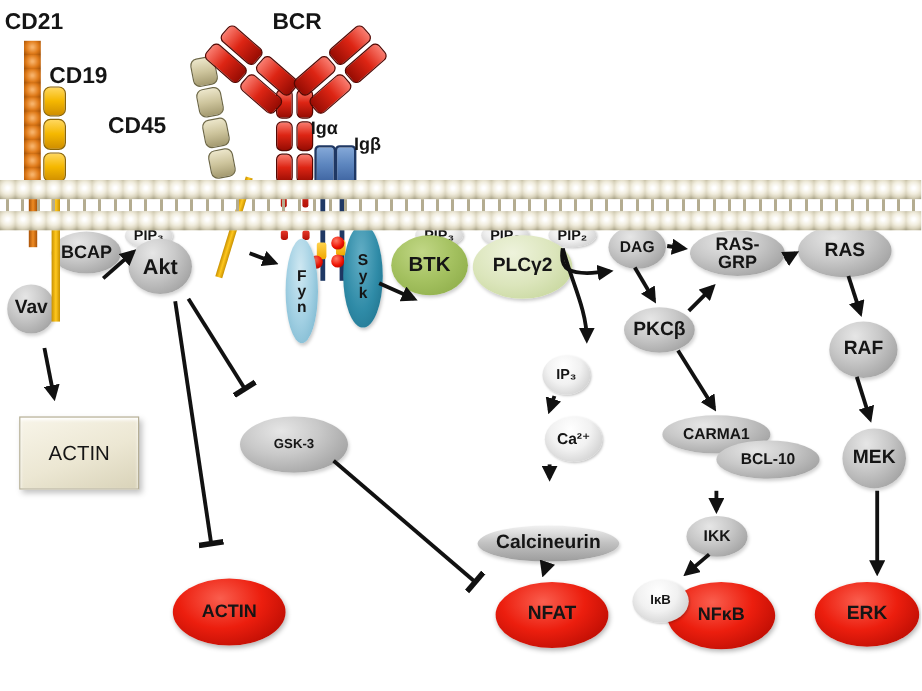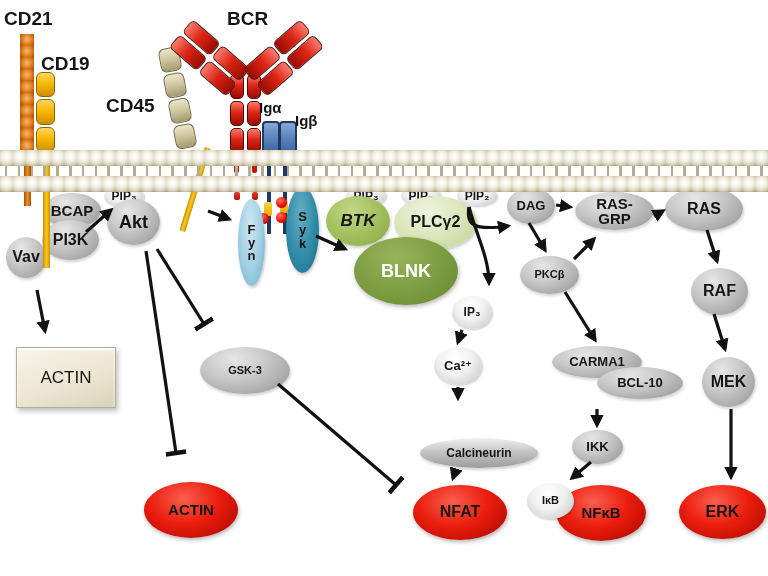--- a/index.html
+++ b/index.html
@@ -15,21 +15,21 @@
         line-height:1.02;}
   .gray {background:radial-gradient(ellipse at 38% 26%,#e6e6e6 0%,#c9c9c9 40%,#ababab 72%,#8e8e8e 100%);
          box-shadow:1px 2px 3px rgba(0,0,0,.18);}
   .shine{background:linear-gradient(180deg,#f1f1f1 0%,#c2c2c2 48%,#9c9c9c 100%);
          box-shadow:1px 2px 3px rgba(0,0,0,.18);}
   .pipw {background:radial-gradient(ellipse at 45% 28%,#ffffff 0%,#f1f1f1 45%,#d3d3d3 78%,#b4b4b4 100%);
          box-shadow:1px 1px 2px rgba(0,0,0,.22);z-index:3;text-align:center;}
   .red  {background:radial-gradient(ellipse at 42% 30%,#fa5e4e 0%,#ec1e0e 45%,#c41005 76%,#940a02 100%);
          box-shadow:1px 2px 4px rgba(0,0,0,.3);}
   .btkg {background:radial-gradient(ellipse at 40% 28%,#c1d786 0%,#a4c160 48%,#87a743 100%);
-         box-shadow:1px 2px 3px rgba(0,0,0,.2);font-style:italic;}
+         box-shadow:1px 2px 3px rgba(0,0,0,.2);}
   .plcg {background:radial-gradient(ellipse at 40% 28%,#eef3dc 0%,#dbe5bb 50%,#bfd191 100%);
          box-shadow:1px 2px 3px rgba(0,0,0,.2);}
   .blnkg{background:radial-gradient(ellipse at 40% 28%,#97b458 0%,#7d9d42 52%,#66862e 100%);
          color:#ffffff;box-shadow:1px 2px 4px rgba(0,0,0,.28);}
   .fyng {background:radial-gradient(ellipse at 45% 30%,#cfe8f2 0%,#a2d0e3 50%,#6fafc9 100%);
          box-shadow:1px 2px 3px rgba(0,0,0,.22);}
   .sykg {background:radial-gradient(ellipse at 45% 30%,#63aec5 0%,#2f8ba7 55%,#1c6c86 100%);
          box-shadow:1px 2px 3px rgba(0,0,0,.22);}
   .vert{white-space:pre-line;}
   .twoline{white-space:pre-line;}
@@ -68,21 +68,21 @@
 
   svg.overlay{position:absolute;left:0;top:0;z-index:7;pointer-events:none;}
 </style>
 </head>
 <body>
 
 <div class="stage">
 
   <div class="lbl" style="left:4px;top:8px;font-size:19px">CD21</div>
   <div class="lbl" style="left:41px;top:53px;font-size:19px">CD19</div>
-  <div class="lbl" style="left:106px;top:95px;font-size:19px">CD45</div>
+  <div class="lbl" style="left:90px;top:95px;font-size:19px">CD45</div>
   <div class="lbl" style="left:227px;top:8px;font-size:19px">BCR</div>
   <div class="lbl" style="left:259px;top:99px;font-size:15px">Igα</div>
   <div class="lbl" style="left:295px;top:112px;font-size:15px">Igβ</div>
 
   <div class="chain"></div>
   <div class="rod" style="left:24px;top:150px;width:7px;height:56px;background:linear-gradient(90deg,#a85207,#ef8c24,#a85207)"></div>
 
   <div class="bar" style="left:36px;top:72px;width:19px;height:80px">
     <div class="seg seg-gold"></div>
     <div class="seg seg-gold"></div>
@@ -150,50 +150,48 @@
   <div class="mem mem-beads" style="top:150px"></div>
   <div class="mem mem-ticks" style="top:166px"></div>
   <div class="mem mem-beads" style="top:176px"></div>
 
   <div class="node pipw" style="left:104px;top:186px;width:40px;height:21px;font-size:12px">PIP₃</div>
   <div class="node pipw" style="left:346px;top:186px;width:40px;height:20px;font-size:12px">PIP₃</div>
   <div class="node pipw" style="left:401px;top:186px;width:40px;height:20px;font-size:12px">PIP₃</div>
   <div class="node pipw" style="left:457px;top:186px;width:40px;height:20px;font-size:12px">PIP₂</div>
 
   <div class="node gray" style="left:43px;top:193px;width:58px;height:35px;font-size:15px">BCAP</div>
-  <div class="node gray" style="left:42px;top:220px;width:57px;height:40px;font-size:16px">PI3K</div>
   <div class="node gray" style="left:6px;top:237px;width:40px;height:41px;font-size:16px">Vav</div>
   <div class="rod" style="left:43px;top:150px;width:7px;height:118px;background:linear-gradient(90deg,#c89000,#ffc81e,#c89000);z-index:4"></div>
   <div class="node gray" style="left:107px;top:199px;width:53px;height:46px;font-size:18px">Akt</div>
   <div class="node gray" style="left:200px;top:347px;width:90px;height:47px;font-size:11px">GSK-3</div>
   <div class="box" style="left:16px;top:347px;width:98px;height:59px;font-size:17px">ACTIN</div>
   <div class="node red" style="left:144px;top:482px;width:94px;height:56px;font-size:15px">ACTIN</div>
 
   <div class="node fyng vert" style="left:238px;top:199px;width:27px;height:87px;font-size:13px">F
 y
 n</div>
   <div class="node sykg vert" style="left:286px;top:187px;width:33px;height:86px;font-size:13px">S
 y
 k</div>
 
   <div class="node btkg" style="left:326px;top:196px;width:64px;height:50px;font-size:17px">BTK</div>
   <div class="node plcg" style="left:394px;top:196px;width:83px;height:53px;font-size:16px">PLCγ2</div>
-  <div class="node blnkg" style="left:354px;top:237px;width:104px;height:68px;font-size:18px">BLNK</div>
 
   <div class="node pipw" style="left:452px;top:296px;width:40px;height:33px;font-size:12px">IP₃</div>
-  <div class="node pipw" style="left:434px;top:347px;width:48px;height:38px;font-size:13px">Ca²⁺</div>
-  <div class="node shine" style="left:420px;top:438px;width:118px;height:30px;font-size:12px">Calcineurin</div>
+  <div class="node pipw" style="left:454px;top:347px;width:48px;height:38px;font-size:13px">Ca²⁺</div>
+  <div class="node shine" style="left:398px;top:438px;width:118px;height:30px;font-size:16px">Calcineurin</div>
   <div class="node red" style="left:413px;top:485px;width:94px;height:55px;font-size:16px">NFAT</div>
 
   <div class="node gray" style="left:507px;top:188px;width:48px;height:36px;font-size:13px">DAG</div>
   <div class="node gray twoline" style="left:575px;top:192px;width:79px;height:38px;font-size:15px">RAS-
 GRP</div>
   <div class="node gray" style="left:665px;top:187px;width:78px;height:44px;font-size:16px">RAS</div>
   <div class="node gray" style="left:691px;top:268px;width:57px;height:47px;font-size:16px">RAF</div>
-  <div class="node gray" style="left:520px;top:256px;width:59px;height:38px;font-size:11px">PKCβ</div>
+  <div class="node gray" style="left:520px;top:256px;width:59px;height:38px;font-size:16px">PKCβ</div>
   <div class="node gray" style="left:702px;top:357px;width:53px;height:50px;font-size:16px">MEK</div>
   <div class="node red" style="left:679px;top:485px;width:87px;height:54px;font-size:16px">ERK</div>
 
   <div class="node gray" style="left:552px;top:346px;width:90px;height:32px;font-size:13px">CARMA1</div>
   <div class="node gray" style="left:597px;top:367px;width:86px;height:32px;font-size:13px">BCL-10</div>
   <div class="node gray" style="left:572px;top:430px;width:51px;height:34px;font-size:13px">IKK</div>
   <div class="node red" style="left:556px;top:485px;width:90px;height:56px;font-size:15px">NFκB</div>
   <div class="node pipw" style="left:527px;top:483px;width:47px;height:36px;font-size:11px;z-index:4">IκB</div>
 
   <svg class="overlay" width="768" height="576" viewBox="0 0 768 576">

